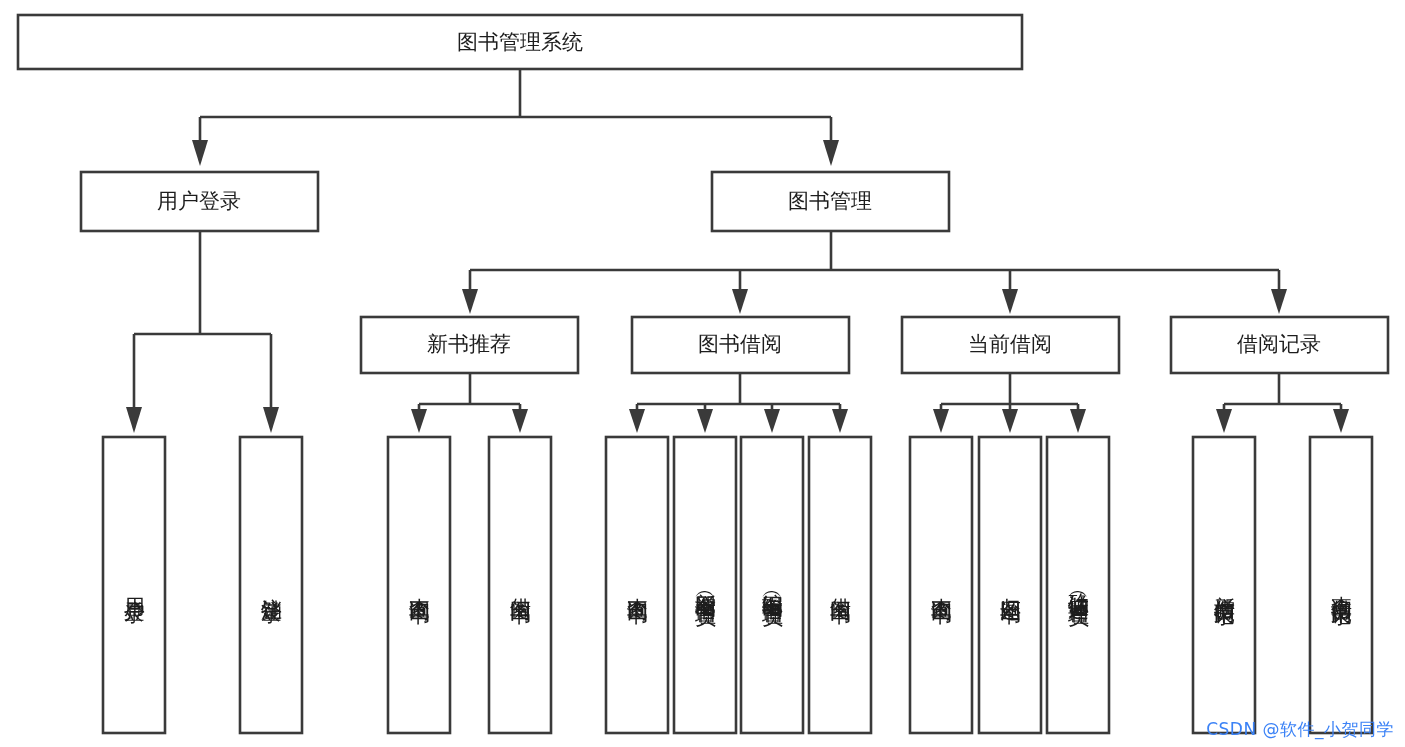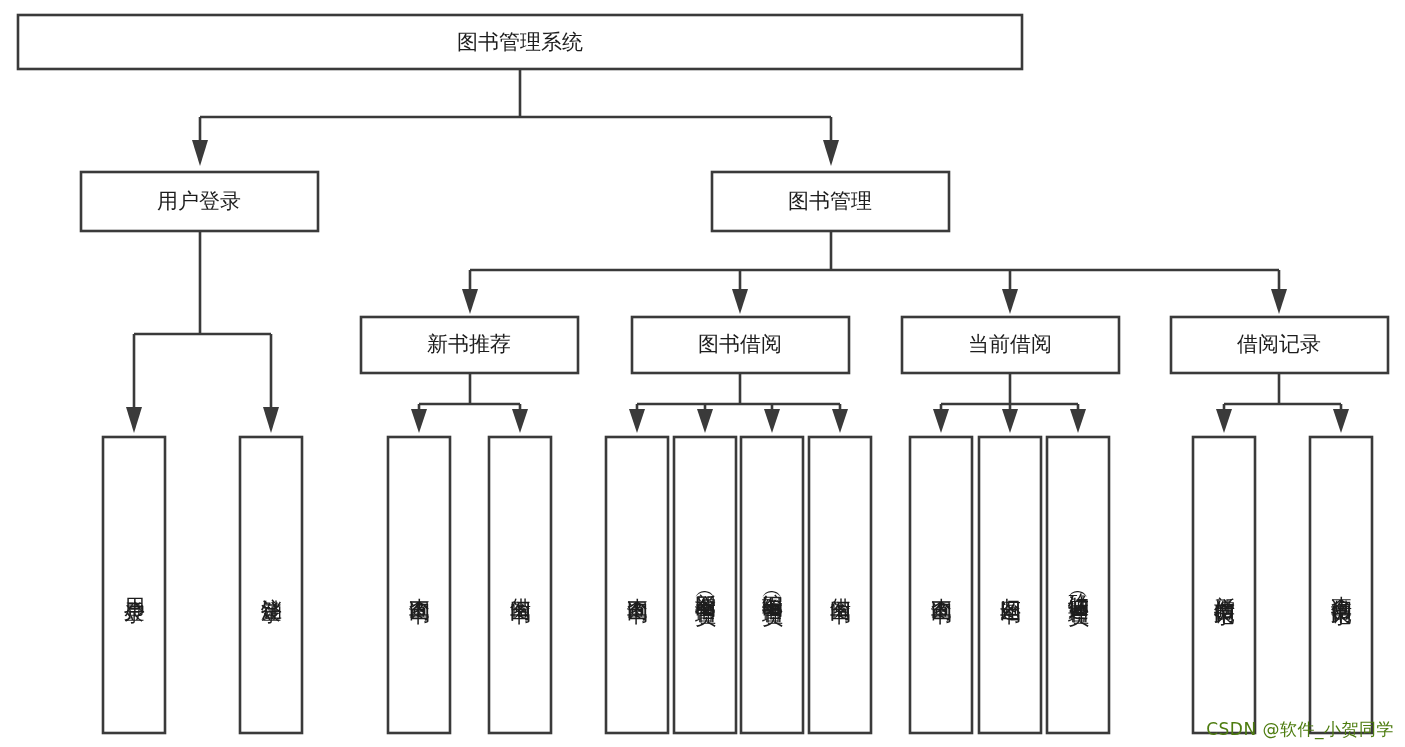--- a/index.html
+++ b/index.html
@@ -65,21 +65,21 @@
     text-align: center;
     white-space: nowrap;
     pointer-events: none;
   }
   .watermark {
     position: absolute;
     right: 10px;
     bottom: 6px;
     font-family: "DejaVu Sans", "Liberation Sans", sans-serif;
     font-size: 17px;
-    color: #4d7c0f;
+    color: #3b82f6;
     white-space: nowrap;
     letter-spacing: 0.5px;
   }
 </style>
 </head>
 <body>
 
 <div id="diagram-root">
 
   <svg id="flow" viewBox="0 0 1405 747">

